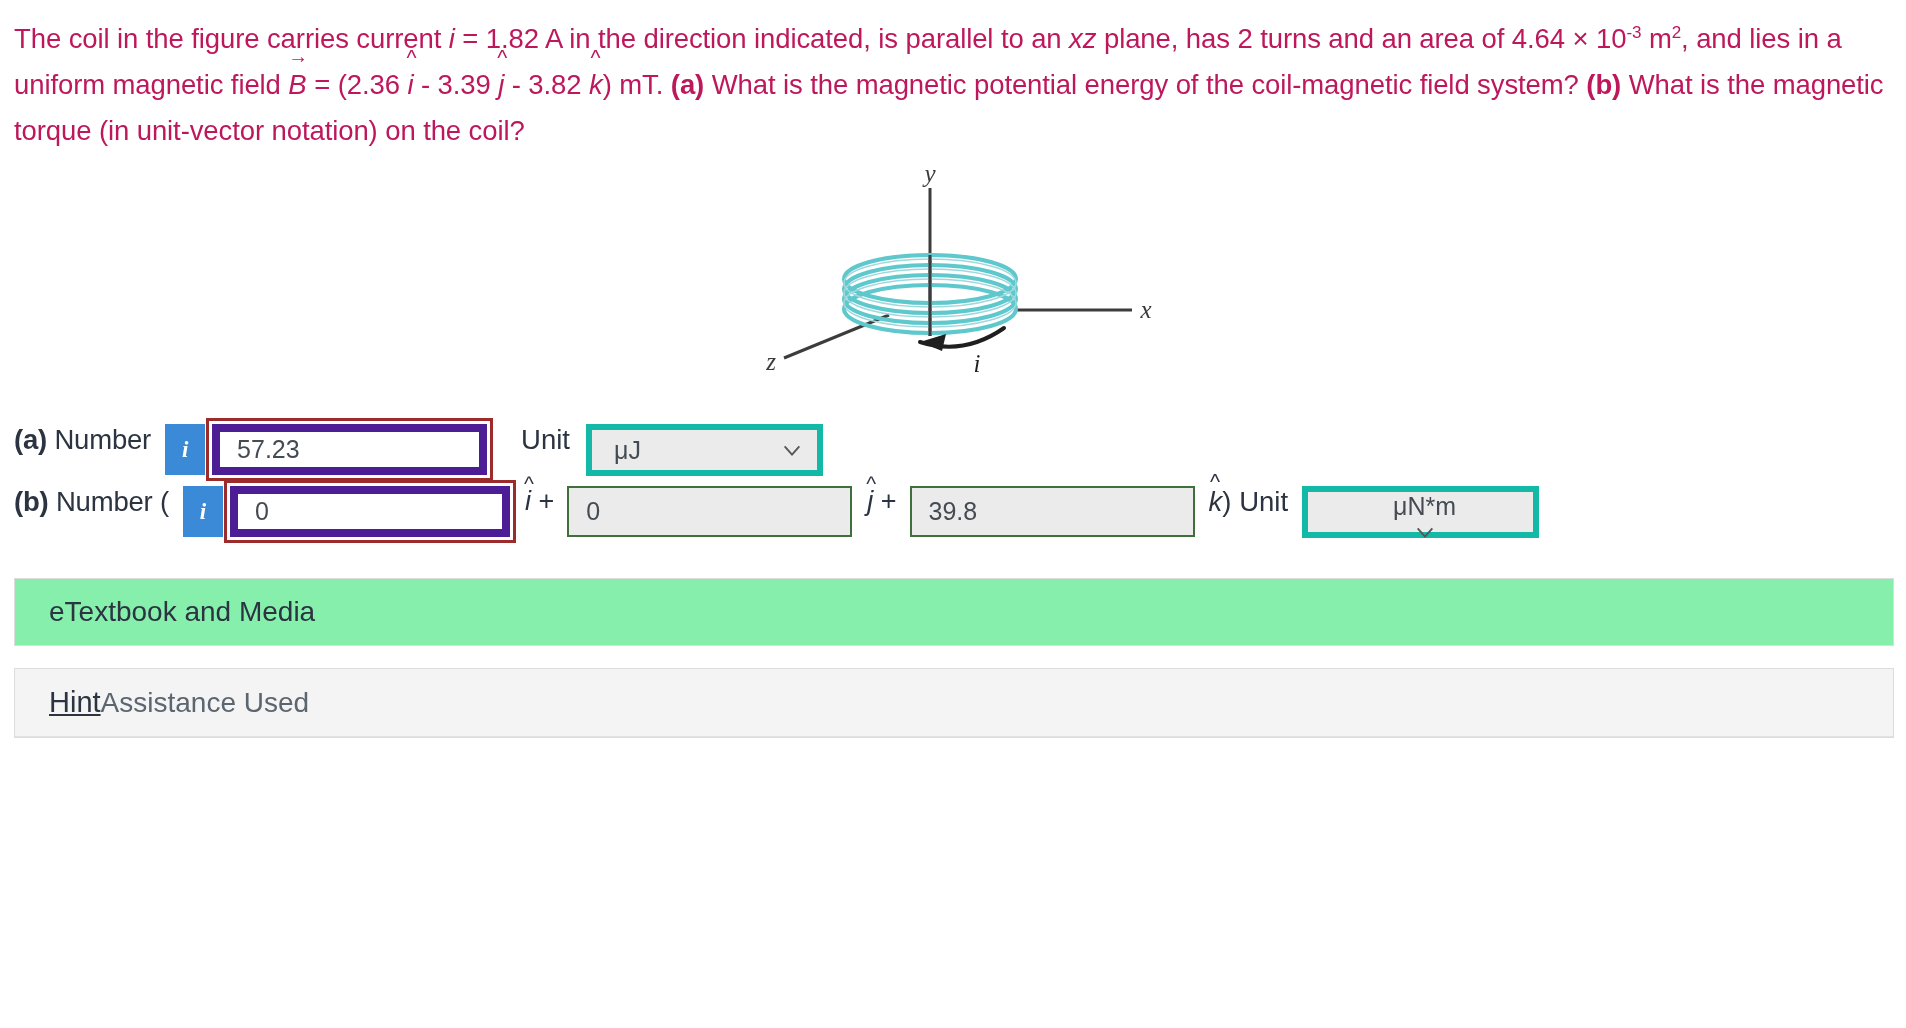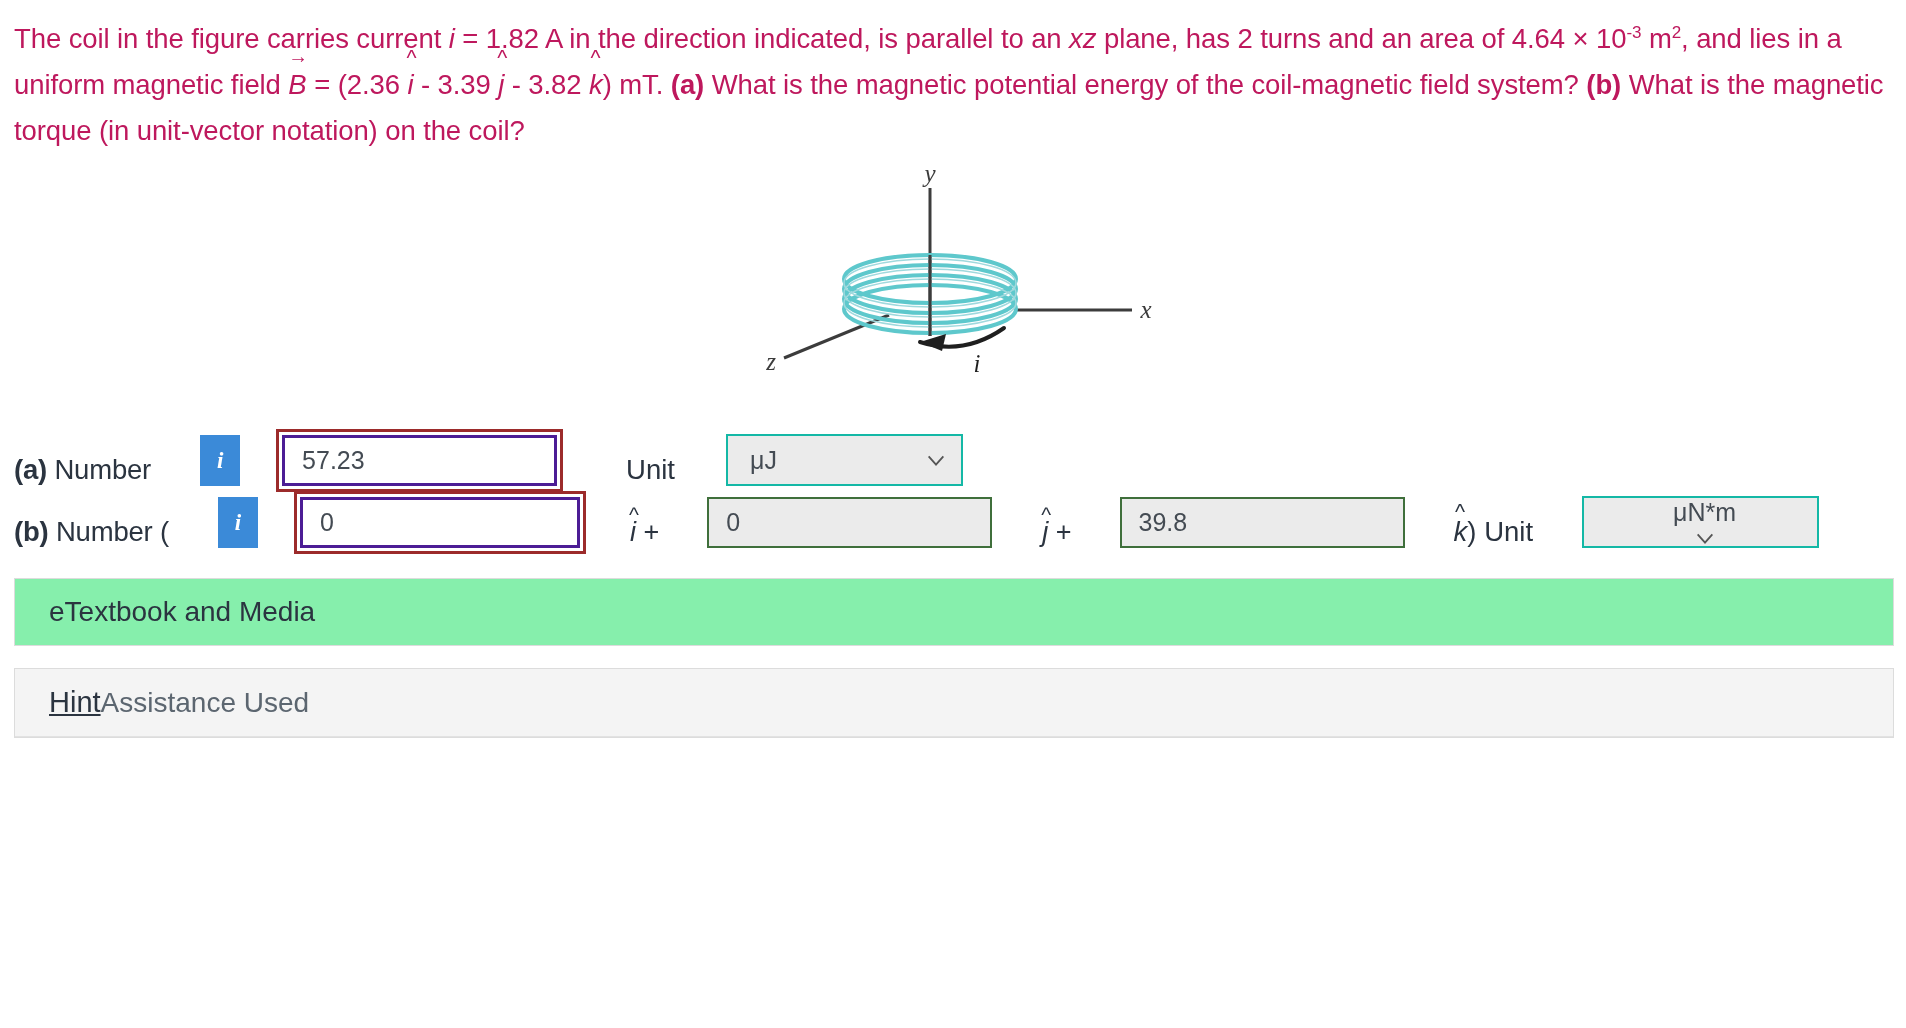--- a/index.html
+++ b/index.html
@@ -40,21 +40,21 @@
     font-style: normal; font-size: 0.78em; text-align: center; line-height: 1;
     font-weight: 300;
   }
 
   
   .figure { position: relative; width: 1906px; height: 250px; margin-top: 6px; }
   .figure svg { position: absolute; left: 0; top: 0; }
 
   
   .answers { margin-top: 14px; }
-  .arow { display: flex; align-items: flex-end; height: 62px; gap: 35px; }
+  .arow { display: flex; align-items: flex-start; height: 62px; }
   .arow.b { }
 
   .rowlabel {
     font-size: 27.5px; color: #2b3440; white-space: nowrap;
     letter-spacing: -0.2px;
   }
   .rowlabel .bold { font-weight: bold; }
 
   .info-btn {
     width: 40px; height: 51px;
@@ -70,21 +70,21 @@
 
   .field {
     height: 51px;
     display: flex; align-items: center;
     font-size: 25px; color: #444b53;
     padding-left: 17px;
     background: #ffffff;
   }
   
   .field.red {
-    border: 3px solid #4c1d95;
+    border: 8px solid #4c1d95;
     outline: 3px solid #9c2b2b;
     outline-offset: 3px;
     background: #ffffff;
     margin-left: 7px;
   }
   
   .field.green {
     border: 2px solid #3f6f3b;
     background: #ebebeb;
   }
@@ -92,21 +92,21 @@
   .w-a   { width: 275px; }
   .w-b1  { width: 280px; }
   .w-b2  { width: 285px; }
   .w-b3  { width: 285px; }
 
   .unit-label {
     font-size: 27.5px; color: #2b3440; margin: 0 16px 0 34px; white-space: nowrap;
   }
   .select {
     height: 52px; width: 237px;
-    border: 2px solid #14b8a6;
+    border: 6px solid #14b8a6;
     background: #ebebeb;
     display: flex; align-items: center; justify-content: space-between;
     padding: 0 14px 0 22px;
     font-size: 25px; color: #444b53;
     cursor: pointer;
   }
   .select.wide { width: 237px; flex-direction: column; }
   .chev { width: 22px; height: 22px; flex: none; }
 
   .opsym {

